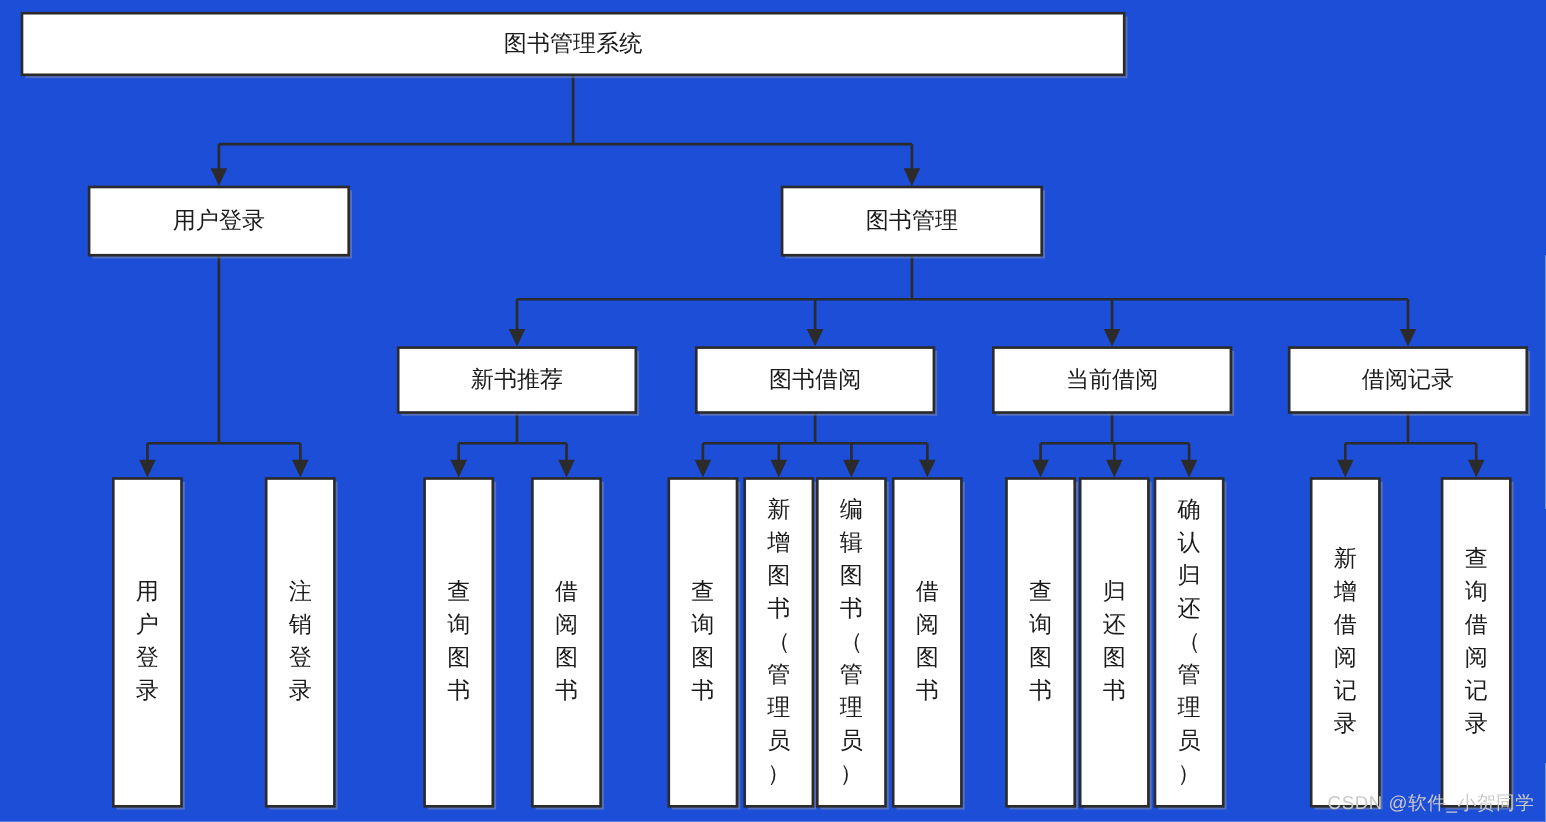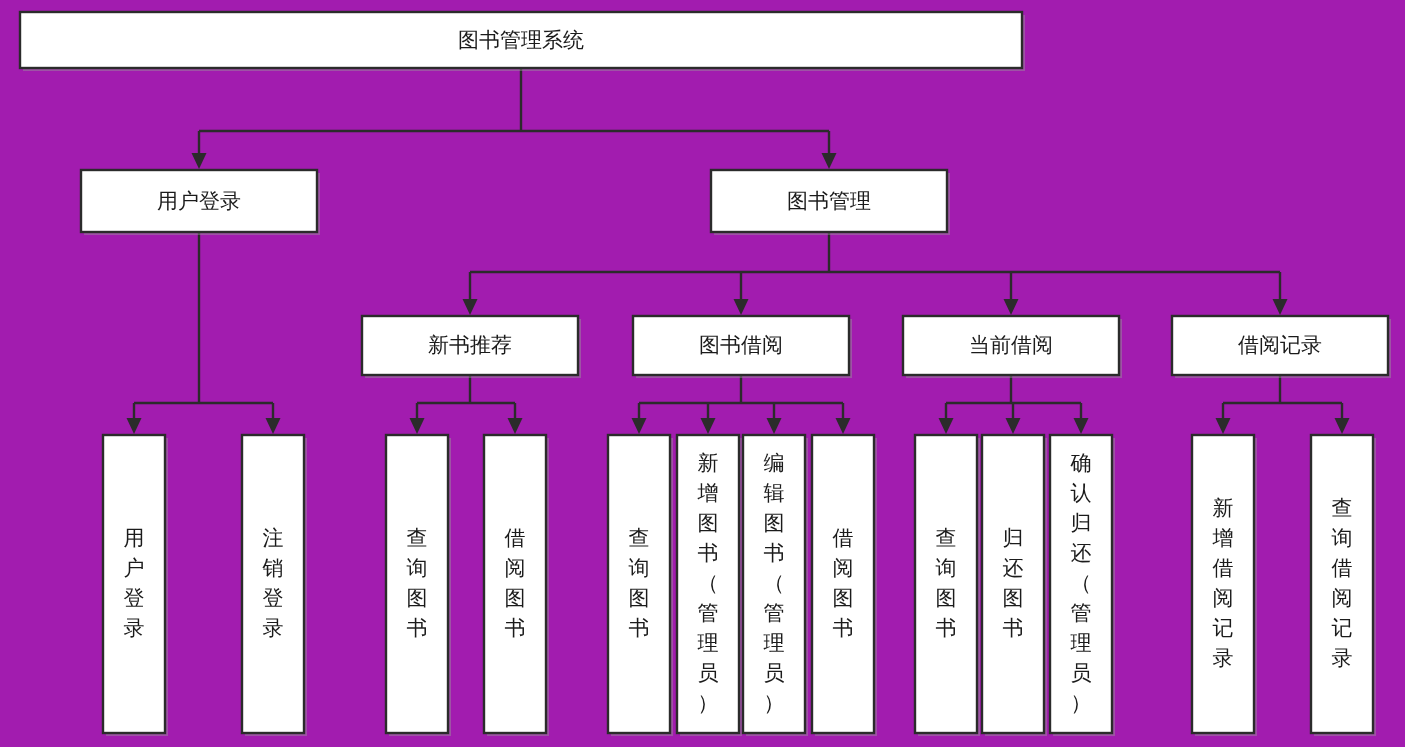--- a/index.html
+++ b/index.html
@@ -11,21 +11,21 @@
   body {
     width: 1405px;
     height: 747px;
     font-family: "Liberation Sans", "DejaVu Sans", sans-serif;
     overflow: hidden;
   }
   #diagram-root {
     position: relative;
     width: 1405px;
     height: 747px;
-    background: #a21caf;
+    background: #1d4ed8;
   }
   svg.diagram-canvas {
     position: absolute;
     left: 0;
     top: 0;
     width: 1405px;
     height: 747px;
     display: block;
   }
   .node-box {
@@ -246,13 +246,14 @@
           <text x="1223" class="node-label-vertical"><tspan x="1223" y="509" dominant-baseline="middle">新</tspan><tspan x="1223" y="539" dominant-baseline="middle">增</tspan><tspan x="1223" y="569" dominant-baseline="middle">借</tspan><tspan x="1223" y="599" dominant-baseline="middle">阅</tspan><tspan x="1223" y="629" dominant-baseline="middle">记</tspan><tspan x="1223" y="659" dominant-baseline="middle">录</tspan></text>
         </g>
         <g>
           <rect x="1314" y="438" width="62" height="298" class="node-box-shadow"></rect>
           <rect x="1311" y="435" width="62" height="298" class="node-box"></rect>
           <text x="1342" class="node-label-vertical"><tspan x="1342" y="509" dominant-baseline="middle">查</tspan><tspan x="1342" y="539" dominant-baseline="middle">询</tspan><tspan x="1342" y="569" dominant-baseline="middle">借</tspan><tspan x="1342" y="599" dominant-baseline="middle">阅</tspan><tspan x="1342" y="629" dominant-baseline="middle">记</tspan><tspan x="1342" y="659" dominant-baseline="middle">录</tspan></text>
         </g>
       </g>
   </svg>
 
+  <div class="watermark">CSDN @软件_小贺同学</div>
 </div>
 
 </body></html>

